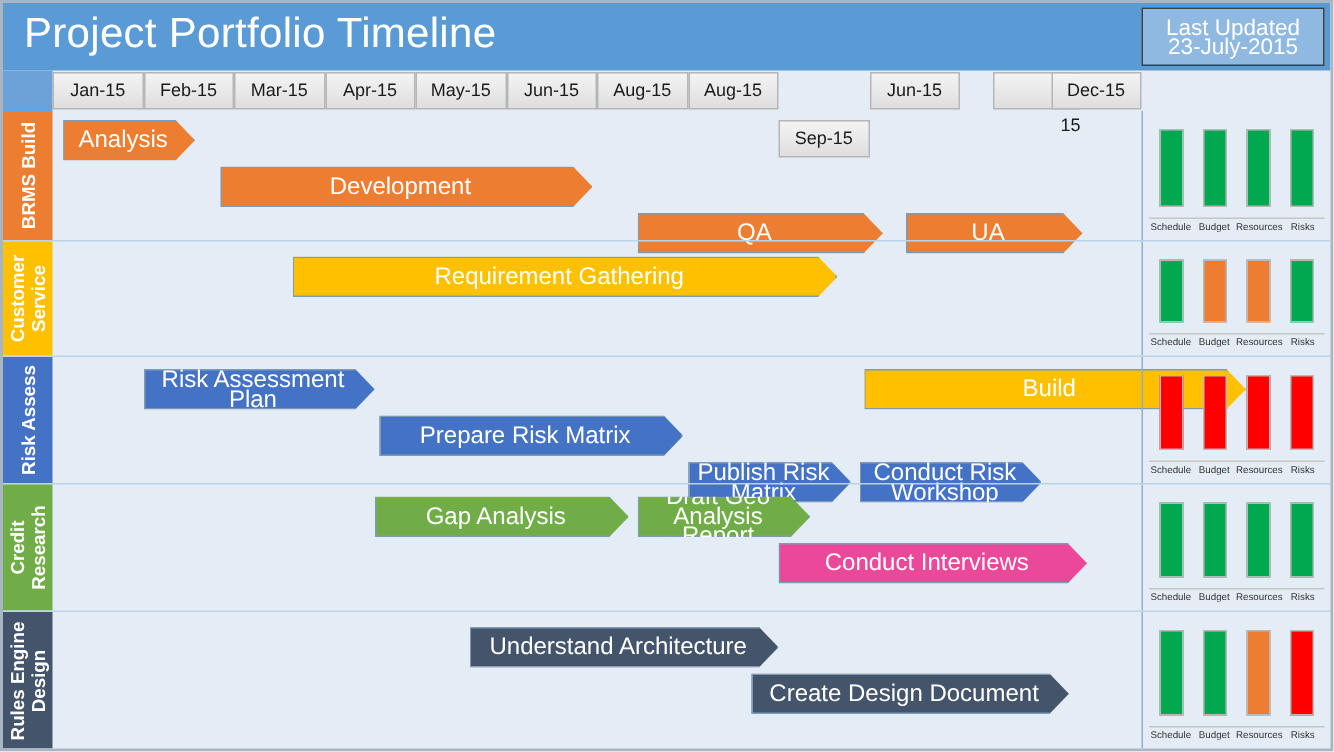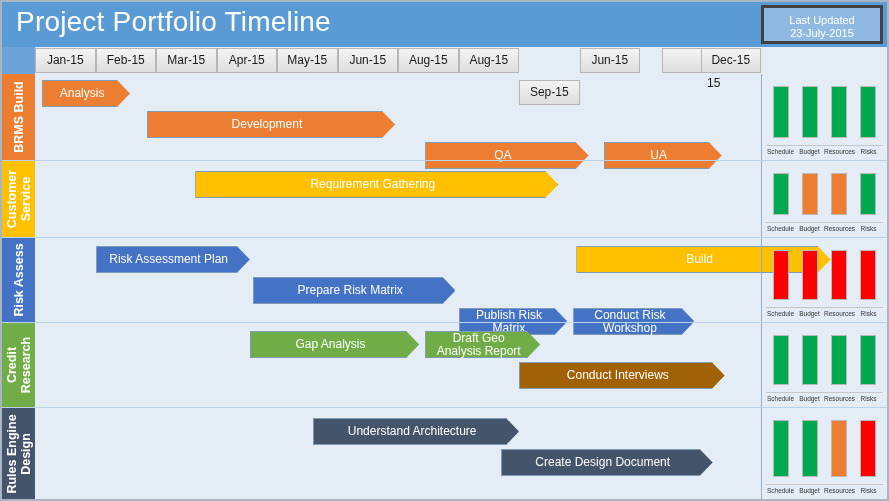--- a/index.html
+++ b/index.html
@@ -37,24 +37,24 @@
     letter-spacing: 0.2px;
     white-space: nowrap;
   }
   .last-updated {
     position: absolute;
     left: 759px;
     top: 3px;
     width: 122px;
     height: 39px;
     background: #8fb9e0;
-    border: 3px solid #404040;
-    box-sizing: border-box;
-    color: #ffffff;
-    font-size: 11px;
+    border: 1px solid #404040;
+    box-sizing: border-box;
+    color: #ffffff;
+    font-size: 15px;
     line-height: 13px;
     text-align: center;
     padding-top: 6px;
   }
 
   
   .month-row {
     position: absolute;
     left: 0;
     top: 45px;
@@ -141,21 +141,21 @@
     right: 130px;
     height: 100%;
   }
 
   
   .bar {
     position: absolute;
     box-sizing: border-box;
     border: 1px solid #7f9bb5;
     color: #ffffff;
-    font-size: 12px;
+    font-size: 16px;
     line-height: 13px;
     display: flex;
     align-items: center;
     justify-content: center;
     text-align: center;
     padding-right: 12px;
     padding-left: 4px;
     clip-path: polygon(0 0, calc(100% - 13px) 0, 100% 50%, calc(100% - 13px) 100%, 0 100%);
   }
 
@@ -332,21 +332,21 @@
         <div class="row-label" style="background: rgb(112, 173, 71);">
           <div class="row-label-text" style="white-space: normal; width: 79px;">Credit Research</div>
         </div>
         <div class="lane">
           <div class="bar" style="background: rgb(112, 173, 71); left: 214.775px; width: 169.4px; top: 8px; height: 27px;">
             <span>Gap Analysis</span>
           </div>
           <div class="bar" style="background: rgb(112, 173, 71); left: 390.225px; width: 114.95px; top: 8px; height: 27px;">
             <span>Draft Geo Analysis Report</span>
           </div>
-          <div class="bar" style="background: #a16207; left: 484px; width: 205.7px; top: 39px; height: 27px;">
+          <div class="bar" style="background: #ec4899; left: 484px; width: 205.7px; top: 39px; height: 27px;">
             <span>Conduct Interviews</span>
           </div>
         </div>
         <div class="health-panel">
           <div class="health-bars">
             <div class="health-bar" style="background: rgb(0, 169, 79);"></div>
             <div class="health-bar" style="background: rgb(0, 169, 79);"></div>
             <div class="health-bar" style="background: rgb(0, 169, 79);"></div>
             <div class="health-bar" style="background: rgb(0, 169, 79);"></div>
           </div>

